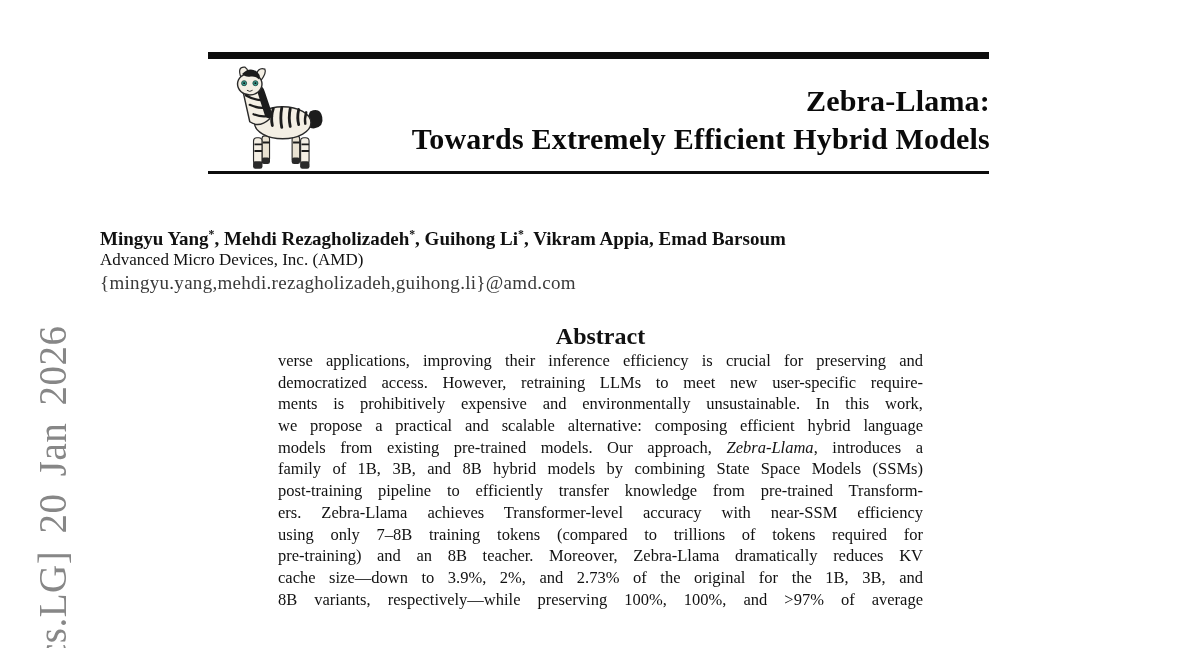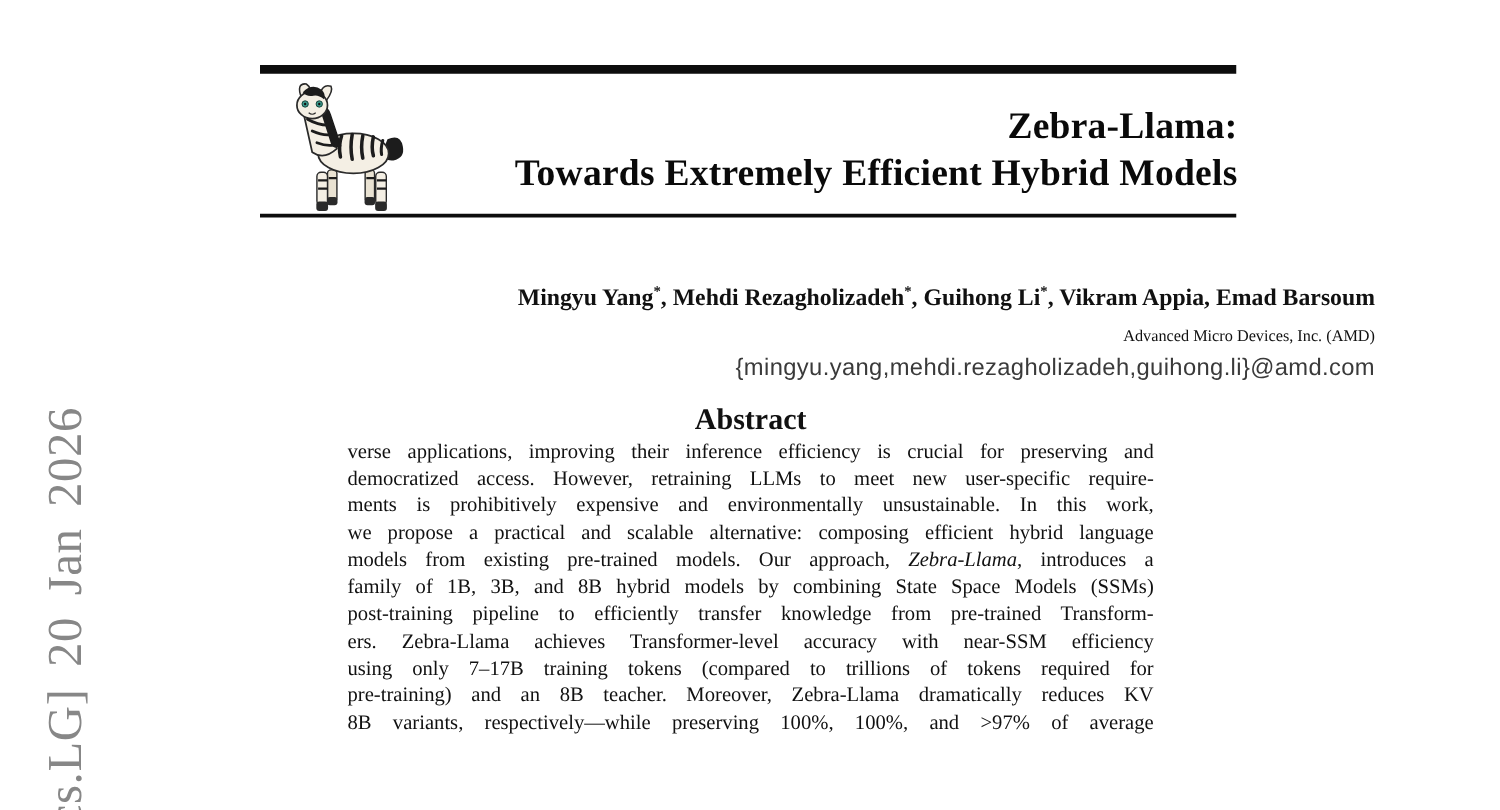--- a/index.html
+++ b/index.html
@@ -54,42 +54,41 @@
     line-height: 38px;
     letter-spacing: 0.2px;
     color: #0a0a0a;
   }
 
   
   .authors-line {
     position: absolute;
     left: 100px; top: 228px;
     width: 1000px;
-    text-align: right;
+    text-align: left;
     font-weight: 700;
     font-size: 19px;
   }
   .authors-line sup { font-size: 62%; line-height: 0; vertical-align: super; }
   .affiliation-line {
     position: absolute;
-    left: 100px; top: 261px;
+    left: 100px; top: 250px;
     width: 1000px;
-    text-align: right;
-    font-size: 13px;
+    text-align: left;
+    font-size: 17px;
   }
   .email-line {
     position: absolute;
     left: 100px; top: 272px;
     width: 1000px;
-    text-align: right;
-    font-family: Liberation Sans, sans-serif;
+    text-align: left;
+    font-family: Liberation Serif, serif;
     font-size: 19px;
     letter-spacing: 0.3px;
     color: #3a3a3a;
-    margin-top: 12px;
   }
 
   
   .abstract-heading {
     position: absolute;
     left: 278px; top: 323px;
     width: 645px;
     text-align: center;
     font-weight: 700;
     font-size: 24px;
@@ -177,16 +176,17 @@
 <div class="abstract-heading">Abstract</div>
 <div class="abstract-body">
     <div class="abs-line">verse applications, improving their inference efficiency is crucial for preserving and</div>
     <div class="abs-line">democratized access. However, retraining LLMs to meet new user-specific require-</div>
     <div class="abs-line">ments is prohibitively expensive and environmentally unsustainable. In this work,</div>
     <div class="abs-line">we propose a practical and scalable alternative: composing efficient hybrid language</div>
     <div class="abs-line">models from existing pre-trained models. Our approach, <i>Zebra-Llama</i>, introduces a</div>
     <div class="abs-line">family of 1B, 3B, and 8B hybrid models by combining State Space Models (SSMs)</div>
     <div class="abs-line">post-training pipeline to efficiently transfer knowledge from pre-trained Transform-</div>
     <div class="abs-line">ers. Zebra-Llama achieves Transformer-level accuracy with near-SSM efficiency</div>
-    <div class="abs-line">using only 7–17B training tokens (compared to trillions of tokens required for</div>
+    <div class="abs-line">using only 7–8B training tokens (compared to trillions of tokens required for</div>
     <div class="abs-line">pre-training) and an 8B teacher. Moreover, Zebra-Llama dramatically reduces KV</div>
+    <div class="abs-line">cache size—down to 3.9%, 2%, and 2.73% of the original for the 1B, 3B, and</div>
     <div class="abs-line">8B variants, respectively—while preserving 100%, 100%, and &gt;97% of average</div>
   </div>
 
 </body></html>

